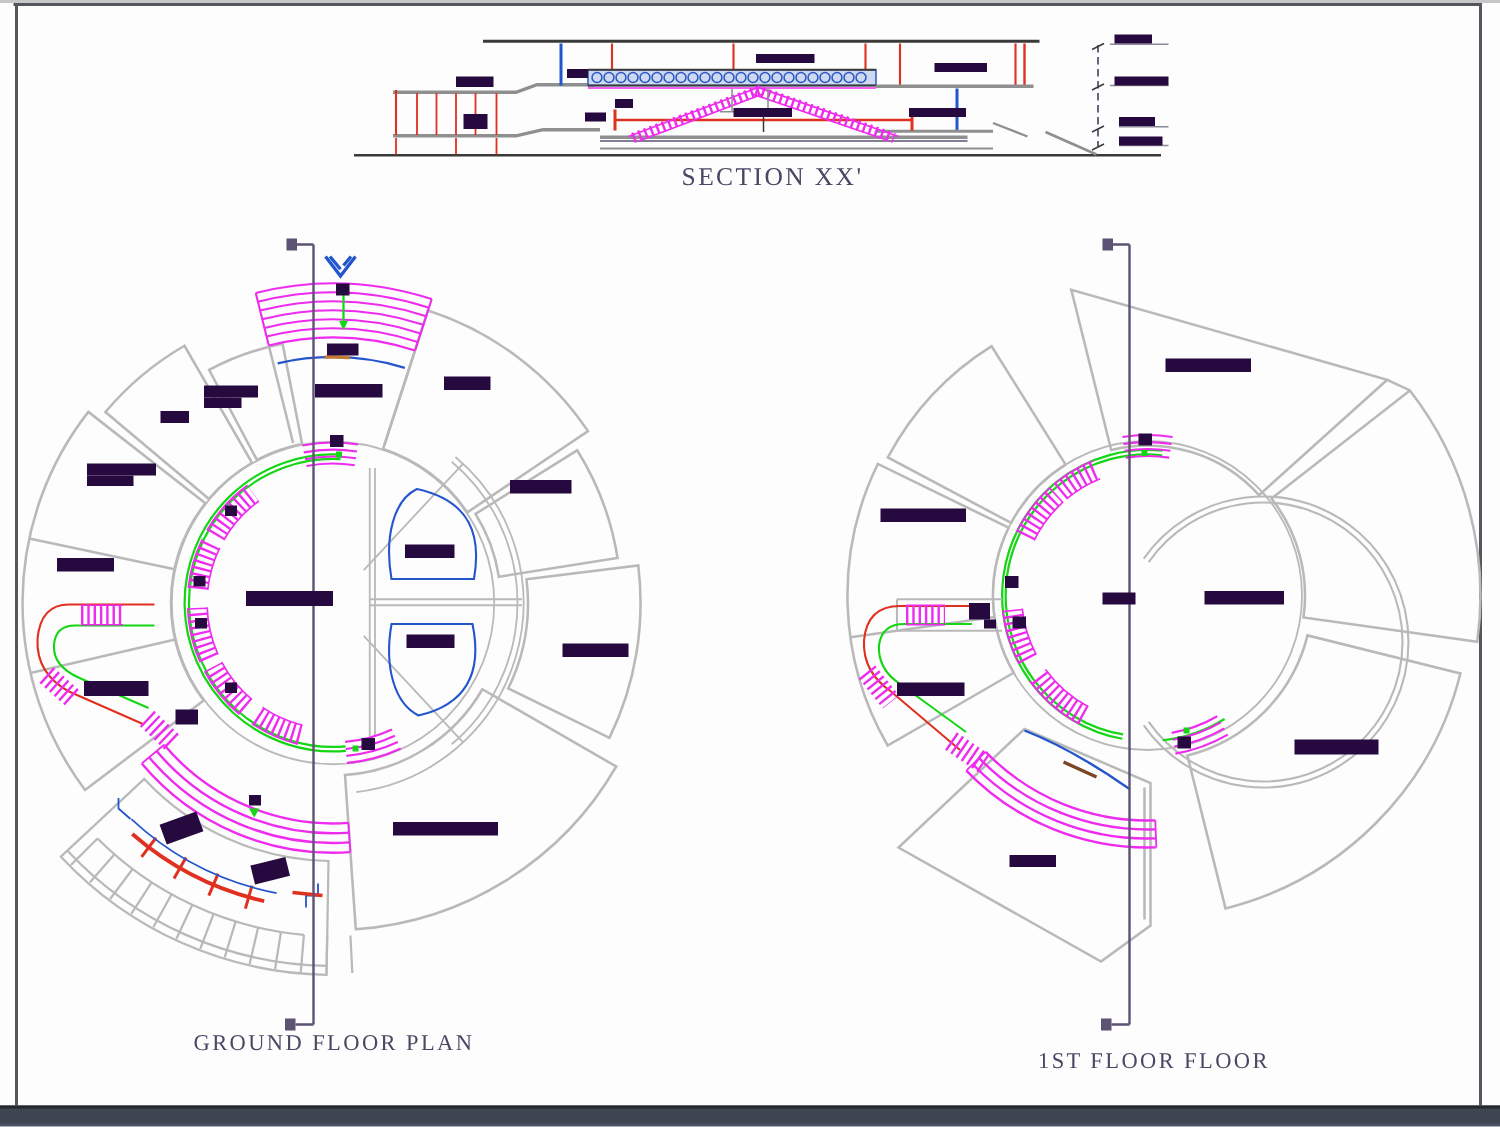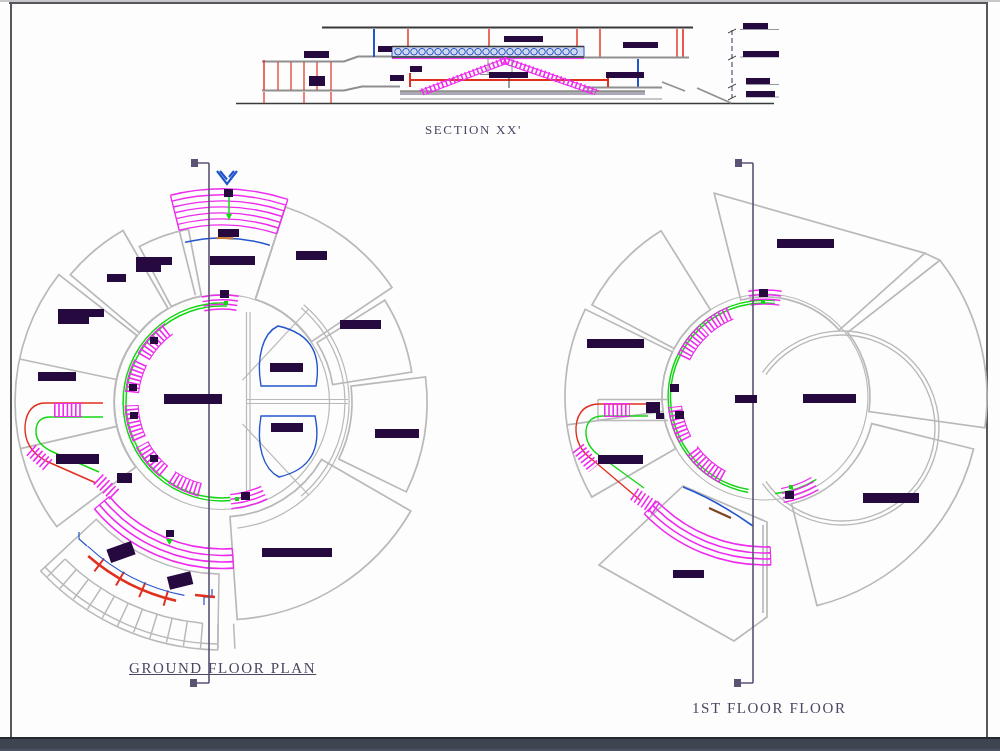--- a/index.html
+++ b/index.html
@@ -9,22 +9,22 @@
   #top-strip{left:0;top:0;width:1000px;height:2px;background:var(--c-top_strip);}
   #frame-top{left:9px;top:2px;width:979px;height:2px;background:var(--c-frame_border);}
   #frame-left{left:10px;top:2px;width:2px;height:735px;background:var(--c-frame_border);}
   #frame-right{left:986px;top:2px;width:2px;height:735px;background:var(--c-frame_border);}
   #bottom-bar{left:0;top:737px;width:1000px;height:14px;background:var(--c-bottom_bar);}
   #bottom-bar-top{left:0;top:737px;width:1000px;height:2px;background:var(--c-bottom_bar_dark);}
   #bottom-bar-low{left:0;top:749px;width:1000px;height:2px;background:var(--c-bottom_bar_light);}
   svg{position:absolute;left:0;top:0;}
   .cad-title{position:absolute;color:var(--c-title_text);font-size:15px;letter-spacing:1.6px;
              white-space:nowrap;}
-  #section-title{left:425px;top:122px;width:180px;text-align:left;font-size:13px;}
-  #ground-title{left:129px;top:660px;text-decoration:underline;}
+  #section-title{left:425px;top:108px;width:180px;text-align:center;font-size:17px;}
+  #ground-title{left:129px;top:688px;}
   #first-title{left:692px;top:700px;}
   
   .g1{stroke:var(--c-gray_wall);fill:none;}
   .g2{stroke:var(--c-gray_struct);fill:none;}
   .dk{stroke:var(--c-dark_line);fill:none;}
   .mg{stroke:var(--c-magenta);fill:none;}
   .mgh{stroke:var(--c-magenta);fill:none;stroke-dasharray:1.6 2.6;}
   .gr{stroke:var(--c-green);fill:none;}
   .rd{stroke:var(--c-red);fill:none;}
   .bl{stroke:var(--c-blue);fill:none;}

